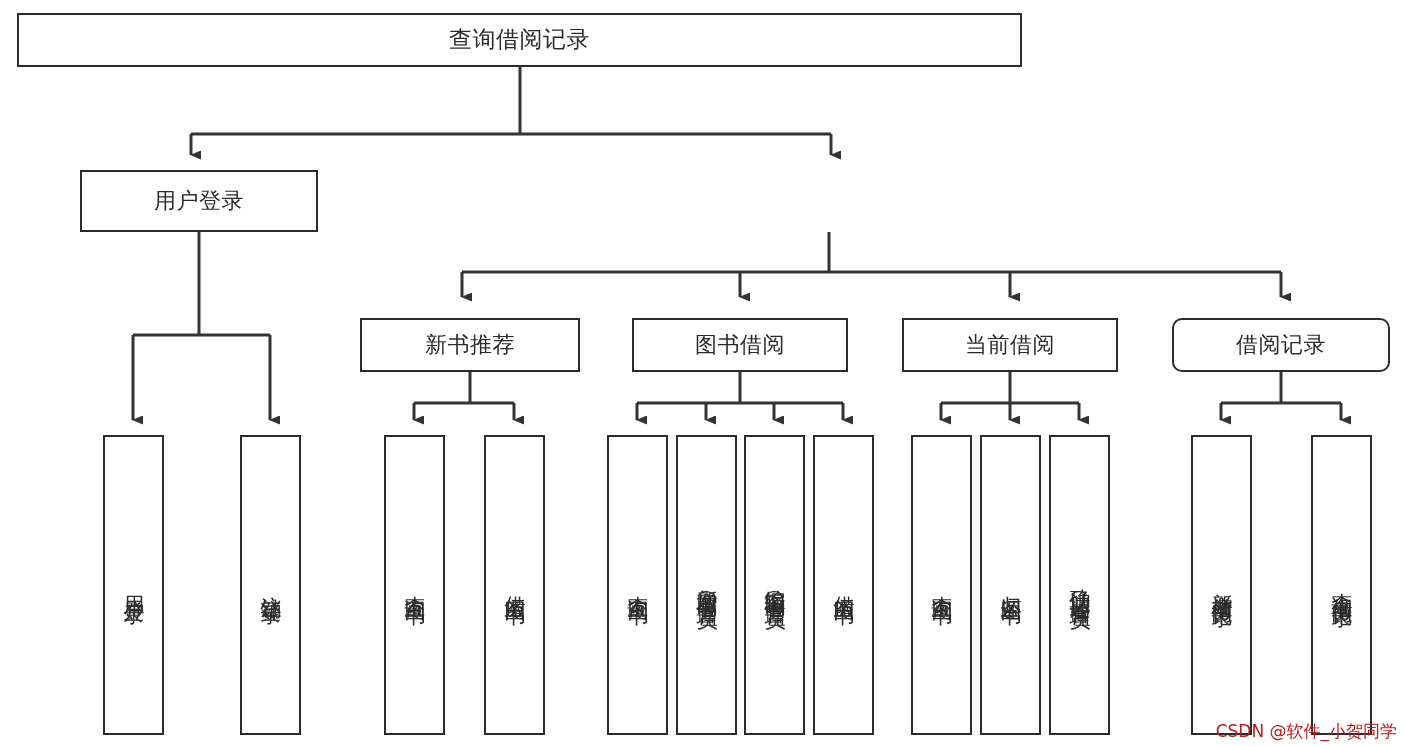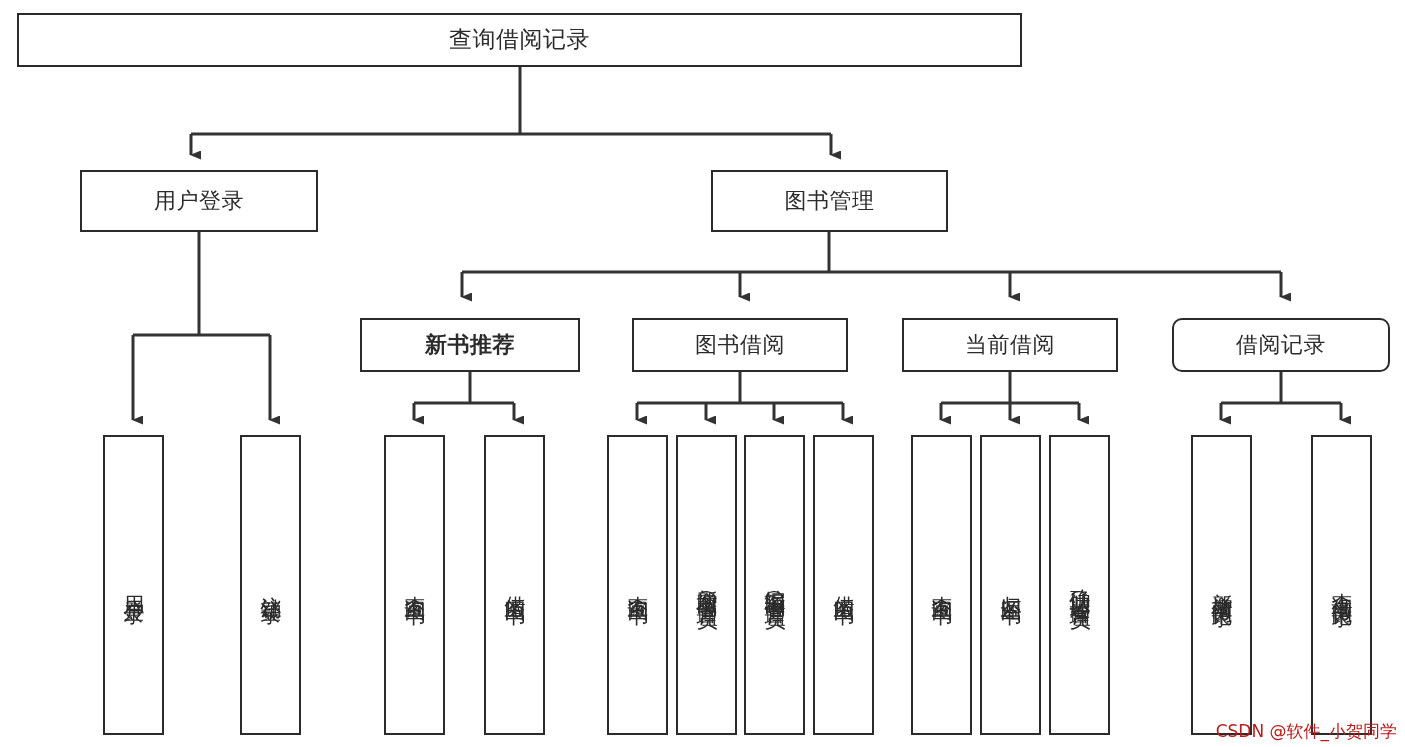--- a/index.html
+++ b/index.html
@@ -124,25 +124,22 @@
   </svg>
 
   <div class="node-box horizontal root" style="left:17px; top:13px; width:1005px; height:54px;">
     <span class="node-label">查询借阅记录</span>
   </div>
 
   <div class="node-box horizontal" style="left:80px; top:170px; width:238px; height:62px;">
     <span class="node-label">用户登录</span>
   </div>
 
-  <div class="node-box horizontal" style="left:711px; top:170px; width:237px; height:62px;">
-    <span class="node-label">图书管理</span>
-  </div>
-
-  <div class="node-box horizontal" style="left:360px; top:318px; width:220px; height:54px;font-weight:bold;">
+
+  <div class="node-box horizontal" style="left:360px; top:318px; width:220px; height:54px;">
     <span class="node-label">新书推荐</span>
   </div>
 
   <div class="node-box horizontal" style="left:632px; top:318px; width:216px; height:54px;">
     <span class="node-label">图书借阅</span>
   </div>
 
   <div class="node-box horizontal" style="left:902px; top:318px; width:216px; height:54px;">
     <span class="node-label">当前借阅</span>
   </div>

